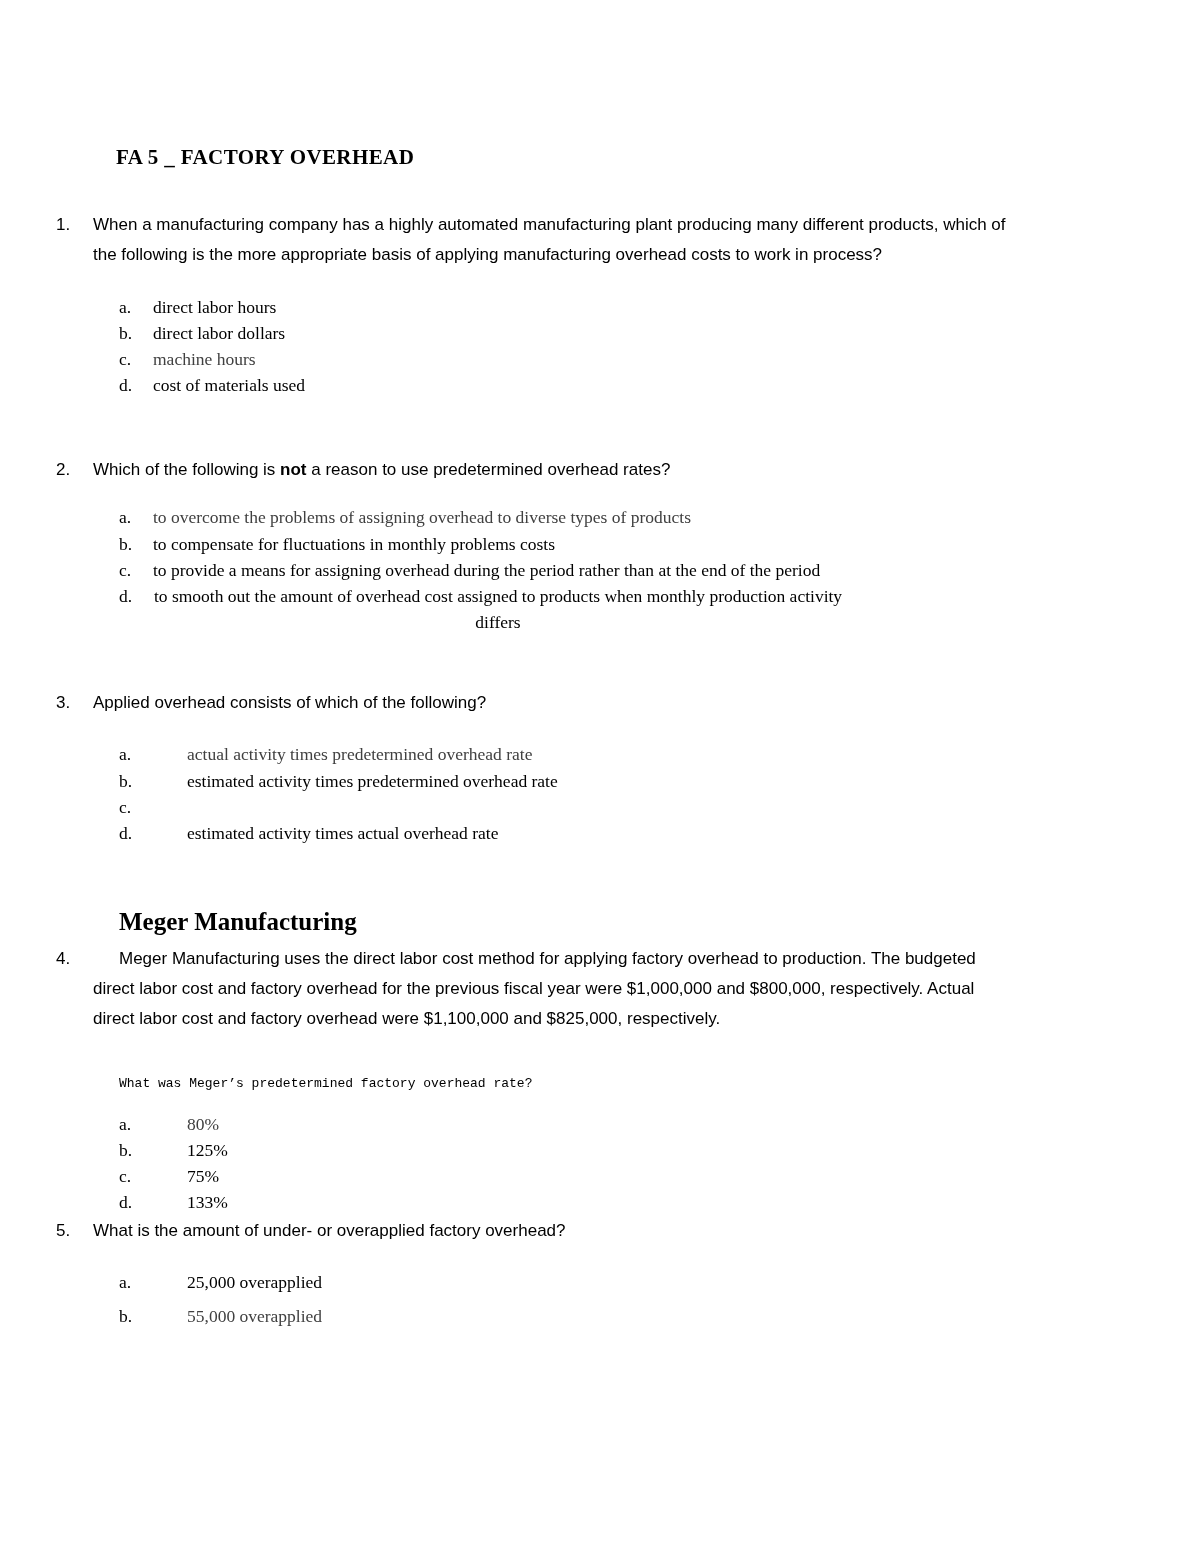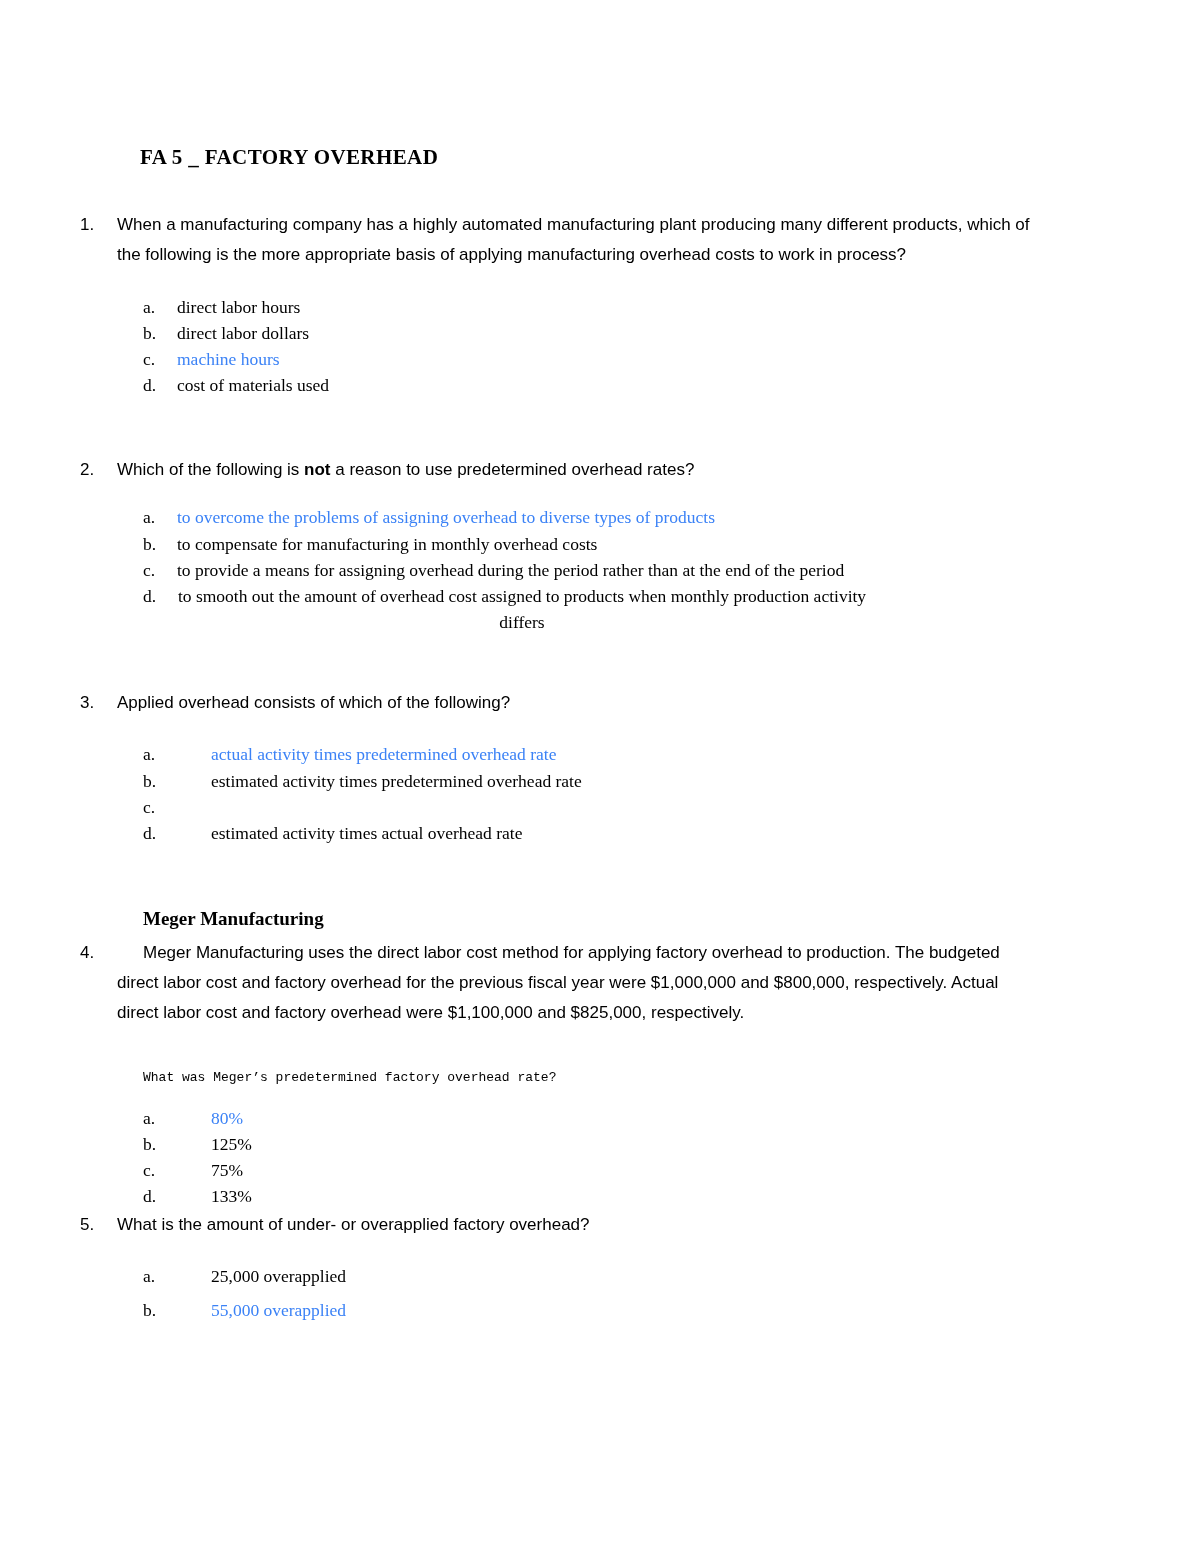--- a/index.html
+++ b/index.html
@@ -6,21 +6,21 @@
     margin: 0;
     padding: 0;
     background: #ffffff;
   }
   .page {
     width: 1200px;
     min-height: 1553px;
     box-sizing: border-box;
     background: #ffffff;
     color: #000000;
-    padding: 145px 80px 60px 80px;
+    padding: 145px 80px 60px 56px;
   }
   .sans  { font-family: "Liberation Sans", "DejaVu Sans", sans-serif; }
 
   .doc-title {
     font-family: "Liberation Serif", "DejaVu Serif", serif;
     font-size: 21px;
     font-weight: bold;
     letter-spacing: 0.4px;
     margin: 0 0 40px 60px;
   }
@@ -53,31 +53,31 @@
   .options.tight { margin-top: 20px; }
   .opt { display: flex; }
   .opt-letter { flex: 0 0 34px; }
   .options.wide-gap .opt-letter { flex: 0 0 68px; }
   .opt-text { max-width: 800px; }
   .options.wrap-narrow .opt-text { max-width: 690px; text-align: center; }
   .options.spread .opt { margin-bottom: 7px; }
 
   .section-heading {
     font-family: "Liberation Serif", "DejaVu Serif", serif;
-    font-size: 19px;
+    font-size: 25px;
     font-weight: bold;
     margin: 0 0 8px 63px;
   }
   .sub-question {
     font-family: Liberation Mono, monospace;
     font-size: 13px;
     margin: 42px 0 12px 63px;
   }
   .bold { font-weight: bold; }
-  .red { color: #3b82f6; }
+  .red { color: #404040; }
 
   .q2-gap { margin-bottom: 52px; }
   .q3-gap { margin-bottom: 62px; }
   .meger-block { margin-bottom: 0; }
 </style>
 </head>
 <body>
 
 <div class="page">
 
@@ -113,21 +113,21 @@
       <span class="qnum">2.</span>
       <div class="stem-text ind-37"><span>Which of the following is </span><span class="bold">not</span><span> a reason to use predetermined overhead rates?</span></div>
     </div>
     <div class="options tight wrap-narrow">
       <div class="opt">
         <span class="opt-letter">a.</span>
         <span class="opt-text red">to overcome the problems of assigning overhead to diverse types of products</span>
       </div>
       <div class="opt">
         <span class="opt-letter">b.</span>
-        <span class="opt-text">to compensate for manufacturing in monthly overhead costs</span>
+        <span class="opt-text">to compensate for fluctuations in monthly problems costs</span>
       </div>
       <div class="opt">
         <span class="opt-letter">c.</span>
         <span class="opt-text">to provide a means for assigning overhead during the period rather than at the end of the period</span>
       </div>
       <div class="opt">
         <span class="opt-letter">d.</span>
         <span class="opt-text">to smooth out the amount of overhead cost assigned to products when monthly production activity differs</span>
       </div>
     </div>

